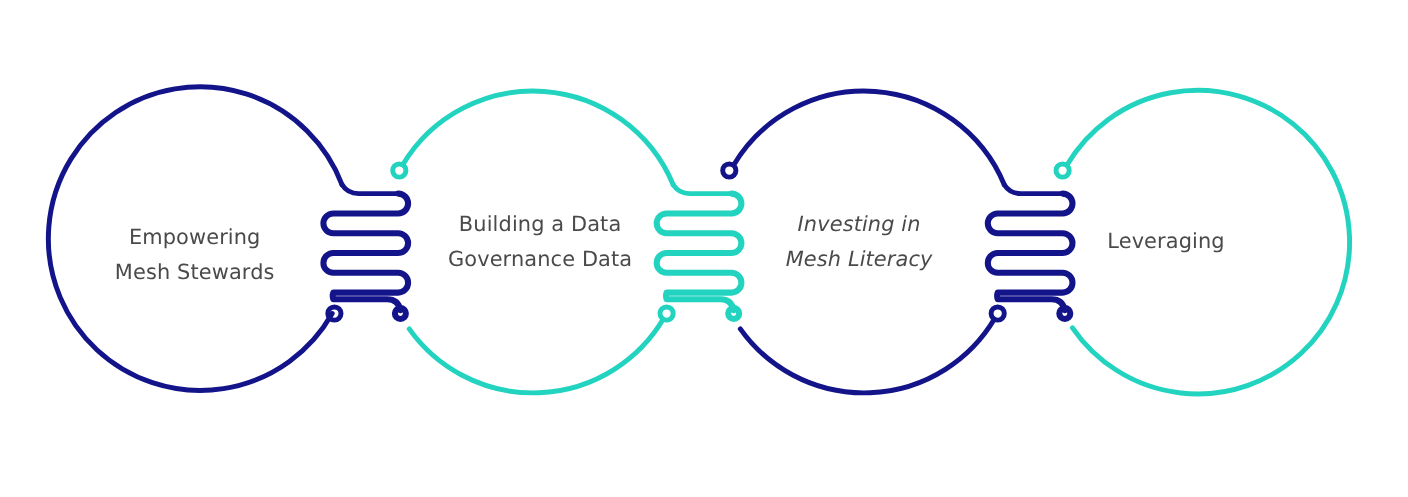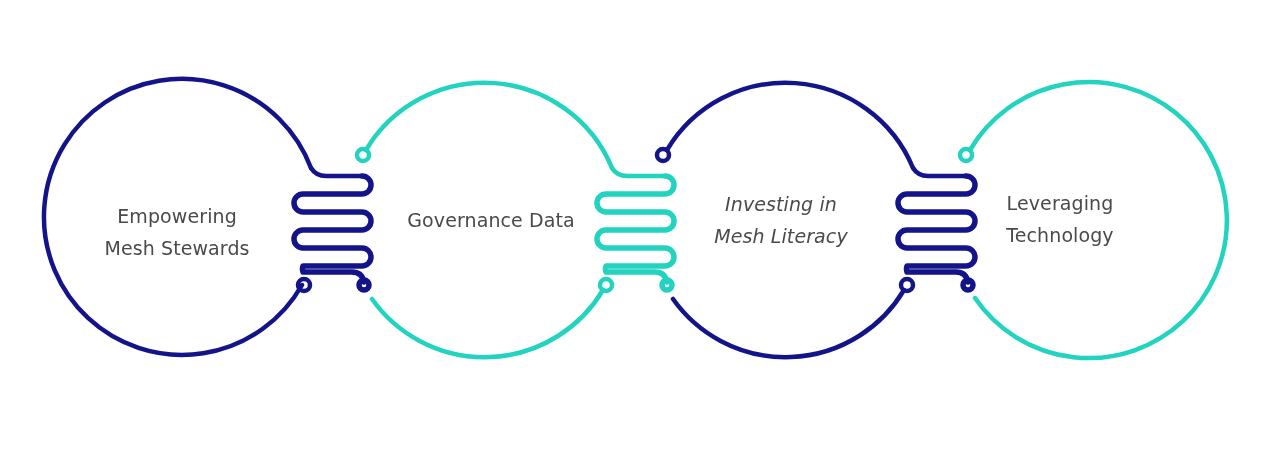--- a/index.html
+++ b/index.html
@@ -128,26 +128,26 @@
       <circle cx="966" cy="155" r="6"></circle>
     </g>
   </svg>
 
   <div class="label" style="left:177px; top:220px;margin-top:12px;">
     <span>Empowering</span>
     <span>Mesh Stewards</span>
   </div>
 
   <div class="label" style="left:491px; top:220px;">
+    <span>Building a Data</span>
     <span>Governance Data</span>
   </div>
 
   <div class="label" style="left:781px; top:220px;font-style:italic;">
     <span>Investing in</span>
     <span>Mesh Literacy</span>
   </div>
 
   <div class="label" style="left:1060px; top:219px;">
     <span>Leveraging</span>
-    <span>Technology</span>
   </div>
 
 </div>
 
 </body></html>

